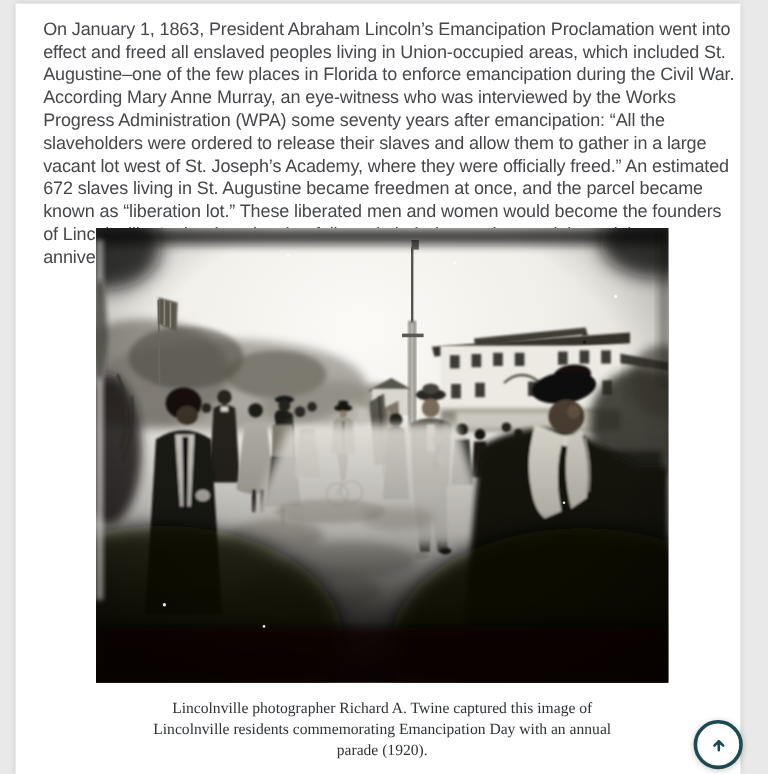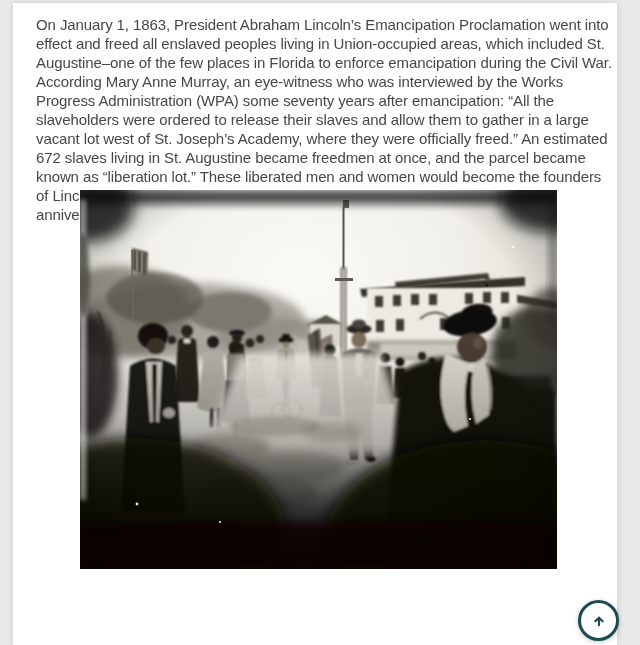--- a/index.html
+++ b/index.html
@@ -249,20 +249,21 @@
             <circle cx="160" cy="23" r="1.2"></circle>
               <circle cx="299" cy="29" r="1.1"></circle>
             <circle cx="433" cy="57" r="1.3"></circle>
               <circle cx="57" cy="314" r="1.4"></circle>
             <circle cx="390" cy="229" r="1.1"></circle>
               <circle cx="140" cy="332" r="1.1"></circle>
           </g>
           <circle cx="407" cy="95" r="1.5" fill="#111111" opacity="0.8"></circle>
         </svg>
       </div>
+      <figcaption class="photo-caption">Lincolnville photographer Richard A. Twine captured this image of Lincolnville residents commemorating Emancipation Day with an annual parade (1920).</figcaption>
     </figure>
   </main>
 
   <button class="scroll-top" aria-label="Scroll to top">
     <svg width="20" height="20" viewBox="0 0 24 24">
       <path d="M12 17 L12 8 M7.6 12.4 L12 8 L16.4 12.4" fill="none" stroke="#1d4a52" stroke-width="2.6" stroke-linecap="round" stroke-linejoin="round"></path>
     </svg>
   </button>
 </div>
 

